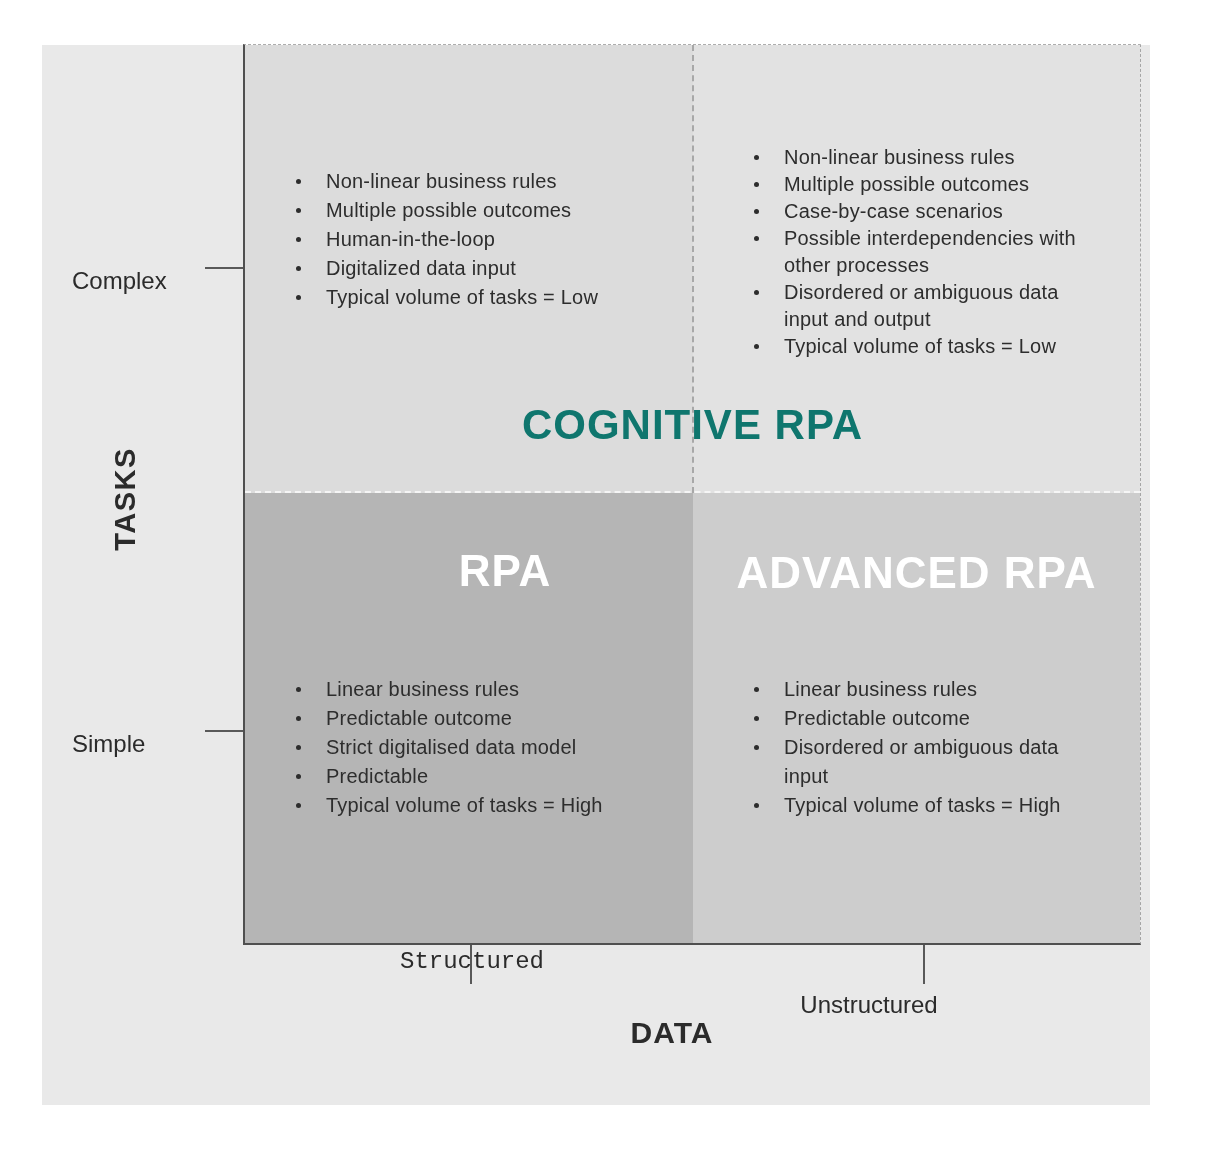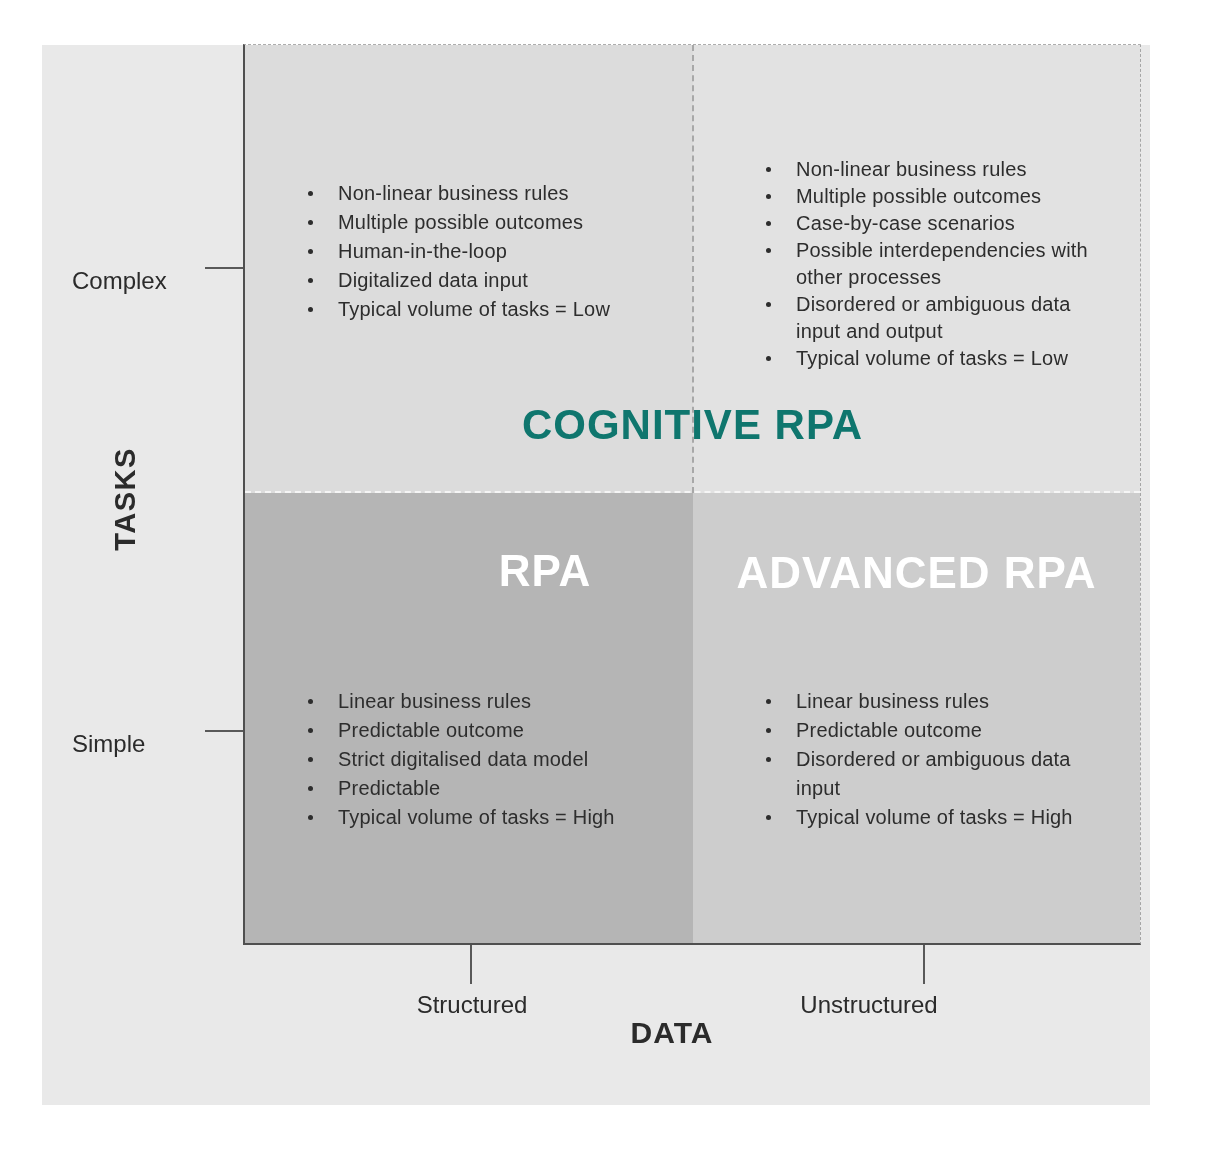--- a/index.html
+++ b/index.html
@@ -34,24 +34,24 @@
   .band-title {
     position: absolute; left: 0; top: 352px; width: 100%; height: 56px;
     display: flex; align-items: center; justify-content: center;
     font-size: 42px; font-weight: 800; letter-spacing: 1px; line-height: 1;
   }
   .quad-title {
     position: absolute; height: 52px;
     display: flex; align-items: center; justify-content: center;
     font-size: 44px; font-weight: 800; letter-spacing: 1px; line-height: 1;
   }
-  .quad-title-rpa { left: 0; top: 500px; width: 520px; margin-left: 40px; }
+  .quad-title-rpa { left: 0; top: 500px; width: 520px; }
   .quad-title-advanced { left: 448px; top: 502px; width: 447px; }
 
-  ul.bullets { position: absolute; margin: 12px; padding: 0; list-style: none; font-size: 20px; }
+  ul.bullets { position: absolute; margin: 0; padding: 0; list-style: none; font-size: 20px; }
   ul.bullets li {
     position: relative; padding-left: 31px; white-space: pre-line;
     letter-spacing: 0.2px;
   }
   ul.bullets li::before {
     content: ""; position: absolute; left: 1px; width: 5px; height: 5px;
     border-radius: 50%; background: #2d2d2d;
   }
   .list-tl { left: 50px; top: 122px; width: 365px; line-height: 29px; }
   .list-tl li::before { top: 12px; }
@@ -66,21 +66,21 @@
   .tick-label-y { font-size: 24px; line-height: 28px; margin-top: 12px; }
   .complex-label { left: 72px; top: 255px; }
   .simple-label  { left: 72px; top: 718px; }
   .tasks-label {
     left: 45px; top: 479px; width: 160px; height: 40px;
     display: flex; align-items: center; justify-content: center;
     font-size: 29px; font-weight: 700; letter-spacing: 1.5px;
     transform: rotate(-90deg);
   }
   .tick-label-x { font-size: 24px; line-height: 28px; text-align: center; width: 180px; }
-  .structured-label   { left: 382px; top: 991px; }
+  .structured-label   { left: 382px; top: 948px; font-family: Liberation Mono, monospace; }
   .unstructured-label { left: 779px; top: 991px; }
   .data-label {
     left: 592px; top: 1016px; width: 160px; text-align: center;
     font-size: 30px; font-weight: 700; letter-spacing: 1px; line-height: 34px;
   }
 
   .tick { position: absolute; }
   .tick-h { width: 38px; height: 0; border-top: 2px solid #595959; }
   .tick-v { width: 0; height: 39px; border-left: 2px solid #595959; }
   .tick-complex { left: 205px; top: 267px; }

